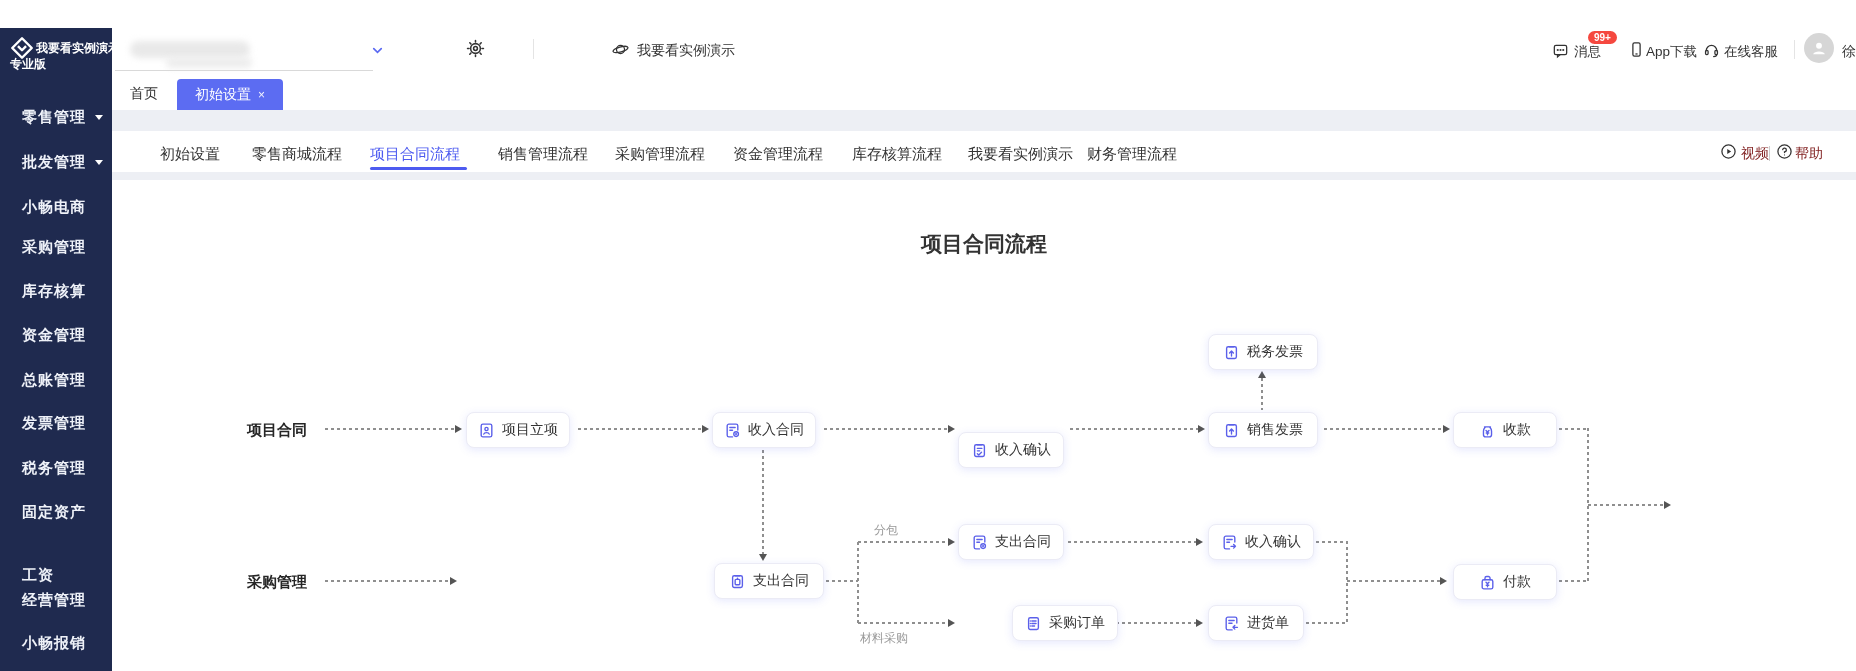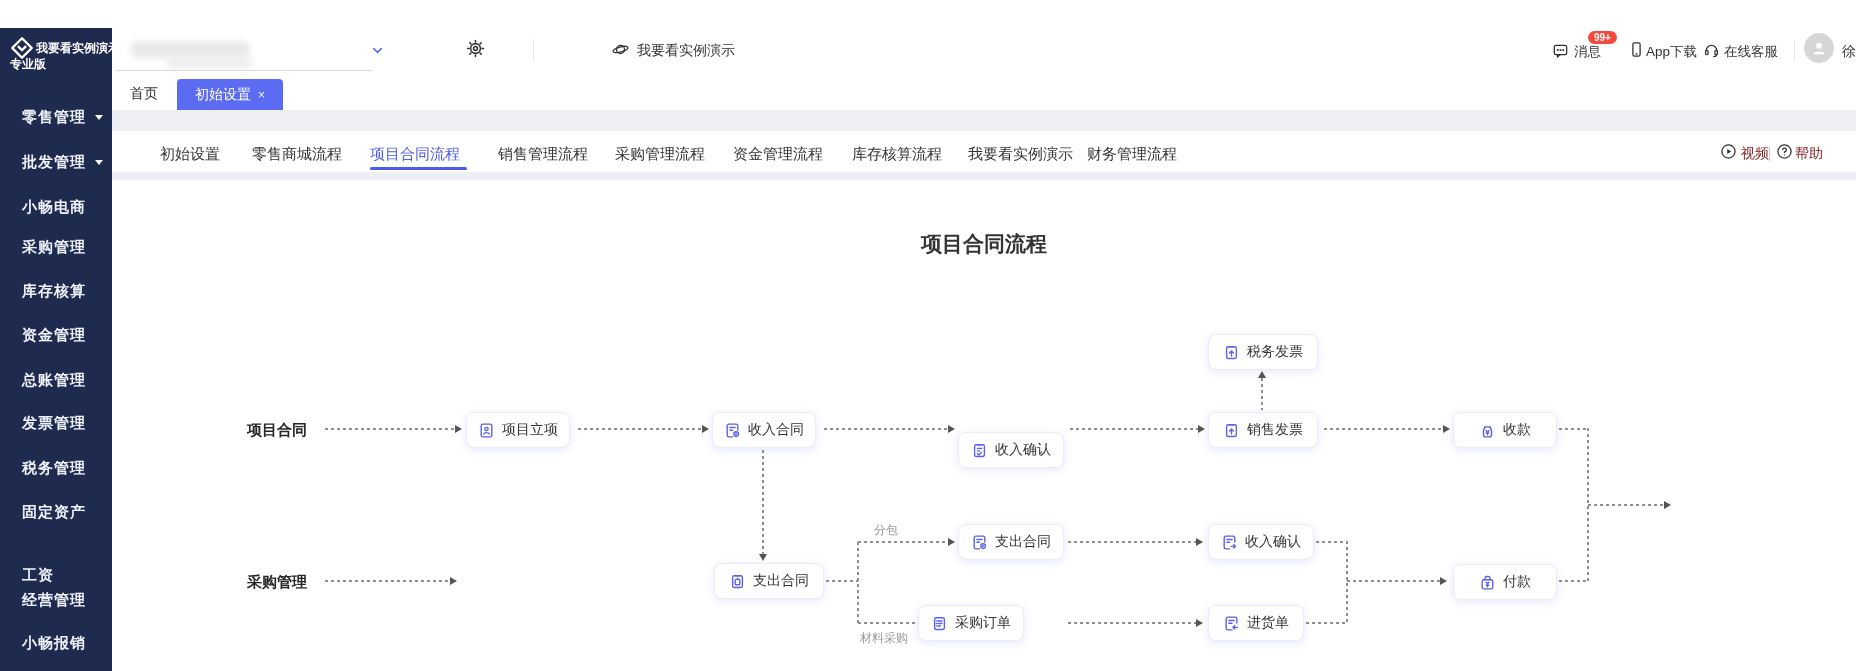--- a/index.html
+++ b/index.html
@@ -337,21 +337,21 @@
   <div class="fnode" style="left:1208px;top:524px;width:106px">
     <span class="nic">
         <svg viewBox="0 0 16 16" fill="none" stroke="currentColor" stroke-width="1.3" stroke-linecap="round" stroke-linejoin="round">
           <path d="M13 7.5V3.6A1.6 1.6 0 0 0 11.4 2H4.6A1.6 1.6 0 0 0 3 3.6v8.8A1.6 1.6 0 0 0 4.6 14H8"></path>
           <path d="M5.5 5.2h5M5.5 7.8H8"></path>
           <path d="M9.4 11.6h4.2M11.9 9.9l1.7 1.7-1.7 1.7"></path>
         </svg>
       </span>
     <span class="nlb">收入确认</span>
   </div>
-  <div class="fnode" style="left:918px;top:605px;width:106px">
+  <div class="fnode" style="left:1012px;top:605px;width:106px">
     <span class="nic">
         <svg viewBox="0 0 16 16" fill="none" stroke="currentColor" stroke-width="1.3" stroke-linecap="round" stroke-linejoin="round">
           <rect x="3.4" y="2.6" width="9.2" height="11" rx="1.5"></rect>
           <path d="M6.4 5.6h4M6.4 8h4M6.4 10.4h2.6"></path>
           <path d="M5 5.6h.01M5 8h.01M5 10.4h.01"></path>
         </svg>
       </span>
     <span class="nlb">采购订单</span>
   </div>
   <div class="fnode" style="left:1208px;top:605px;width:96px">

